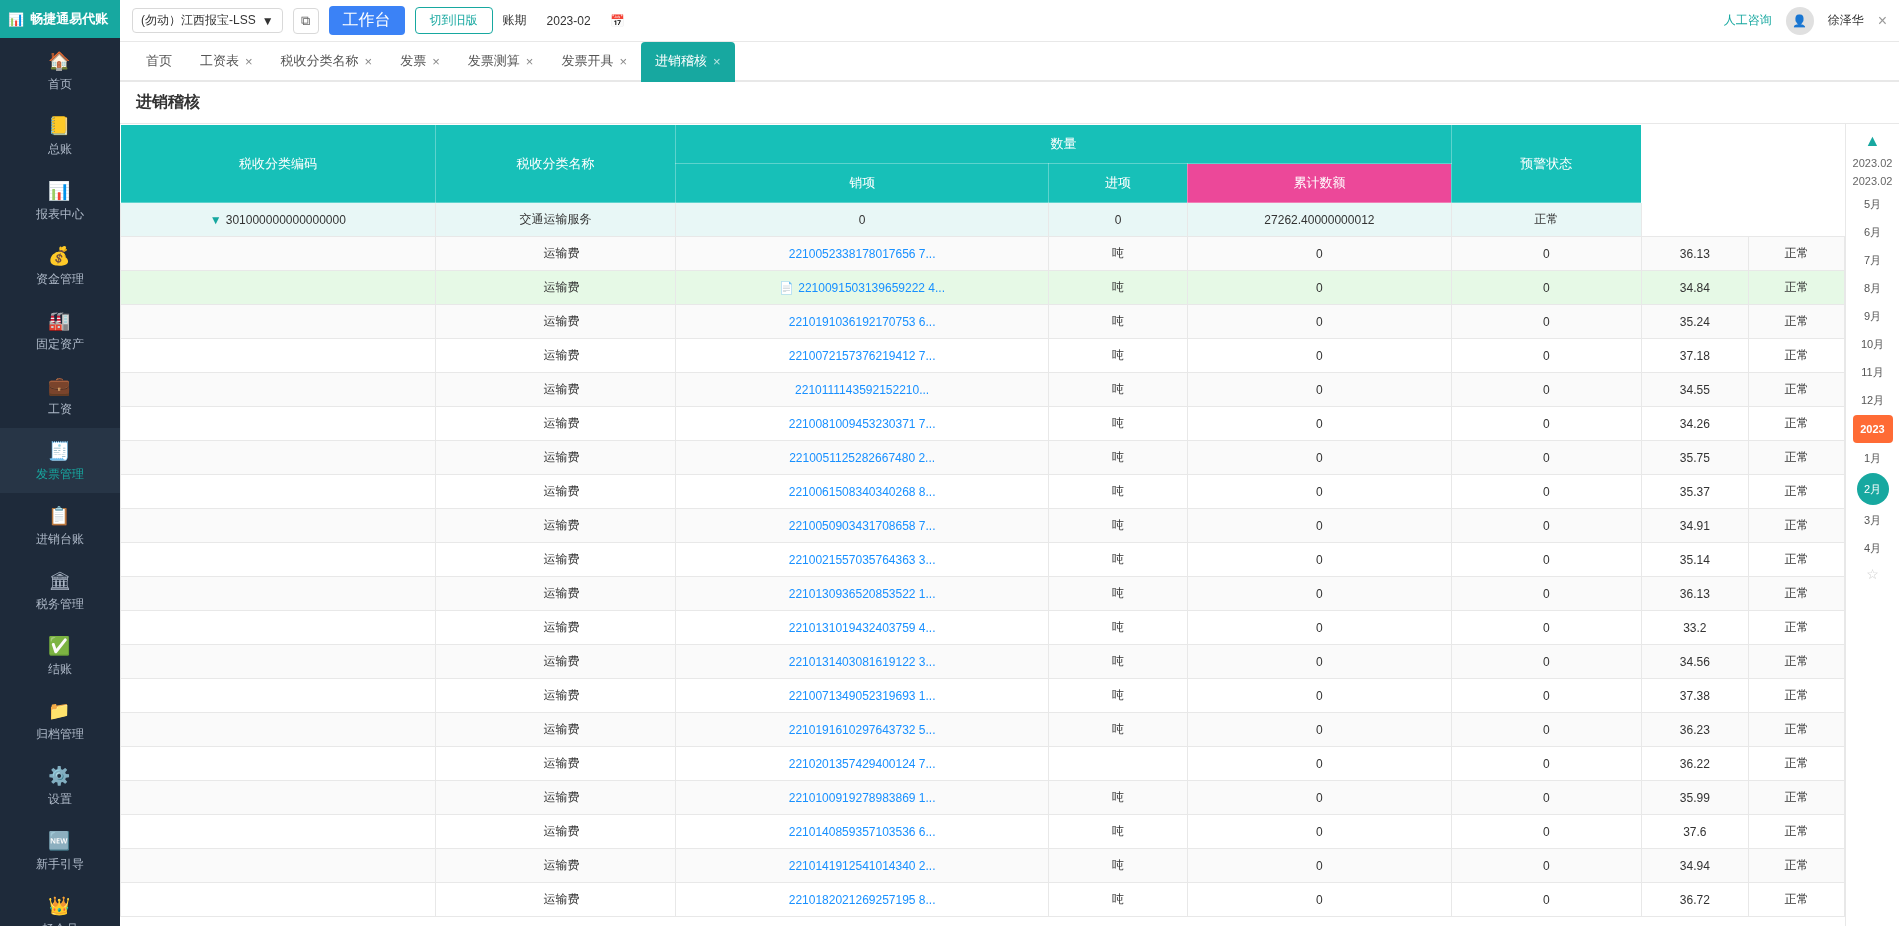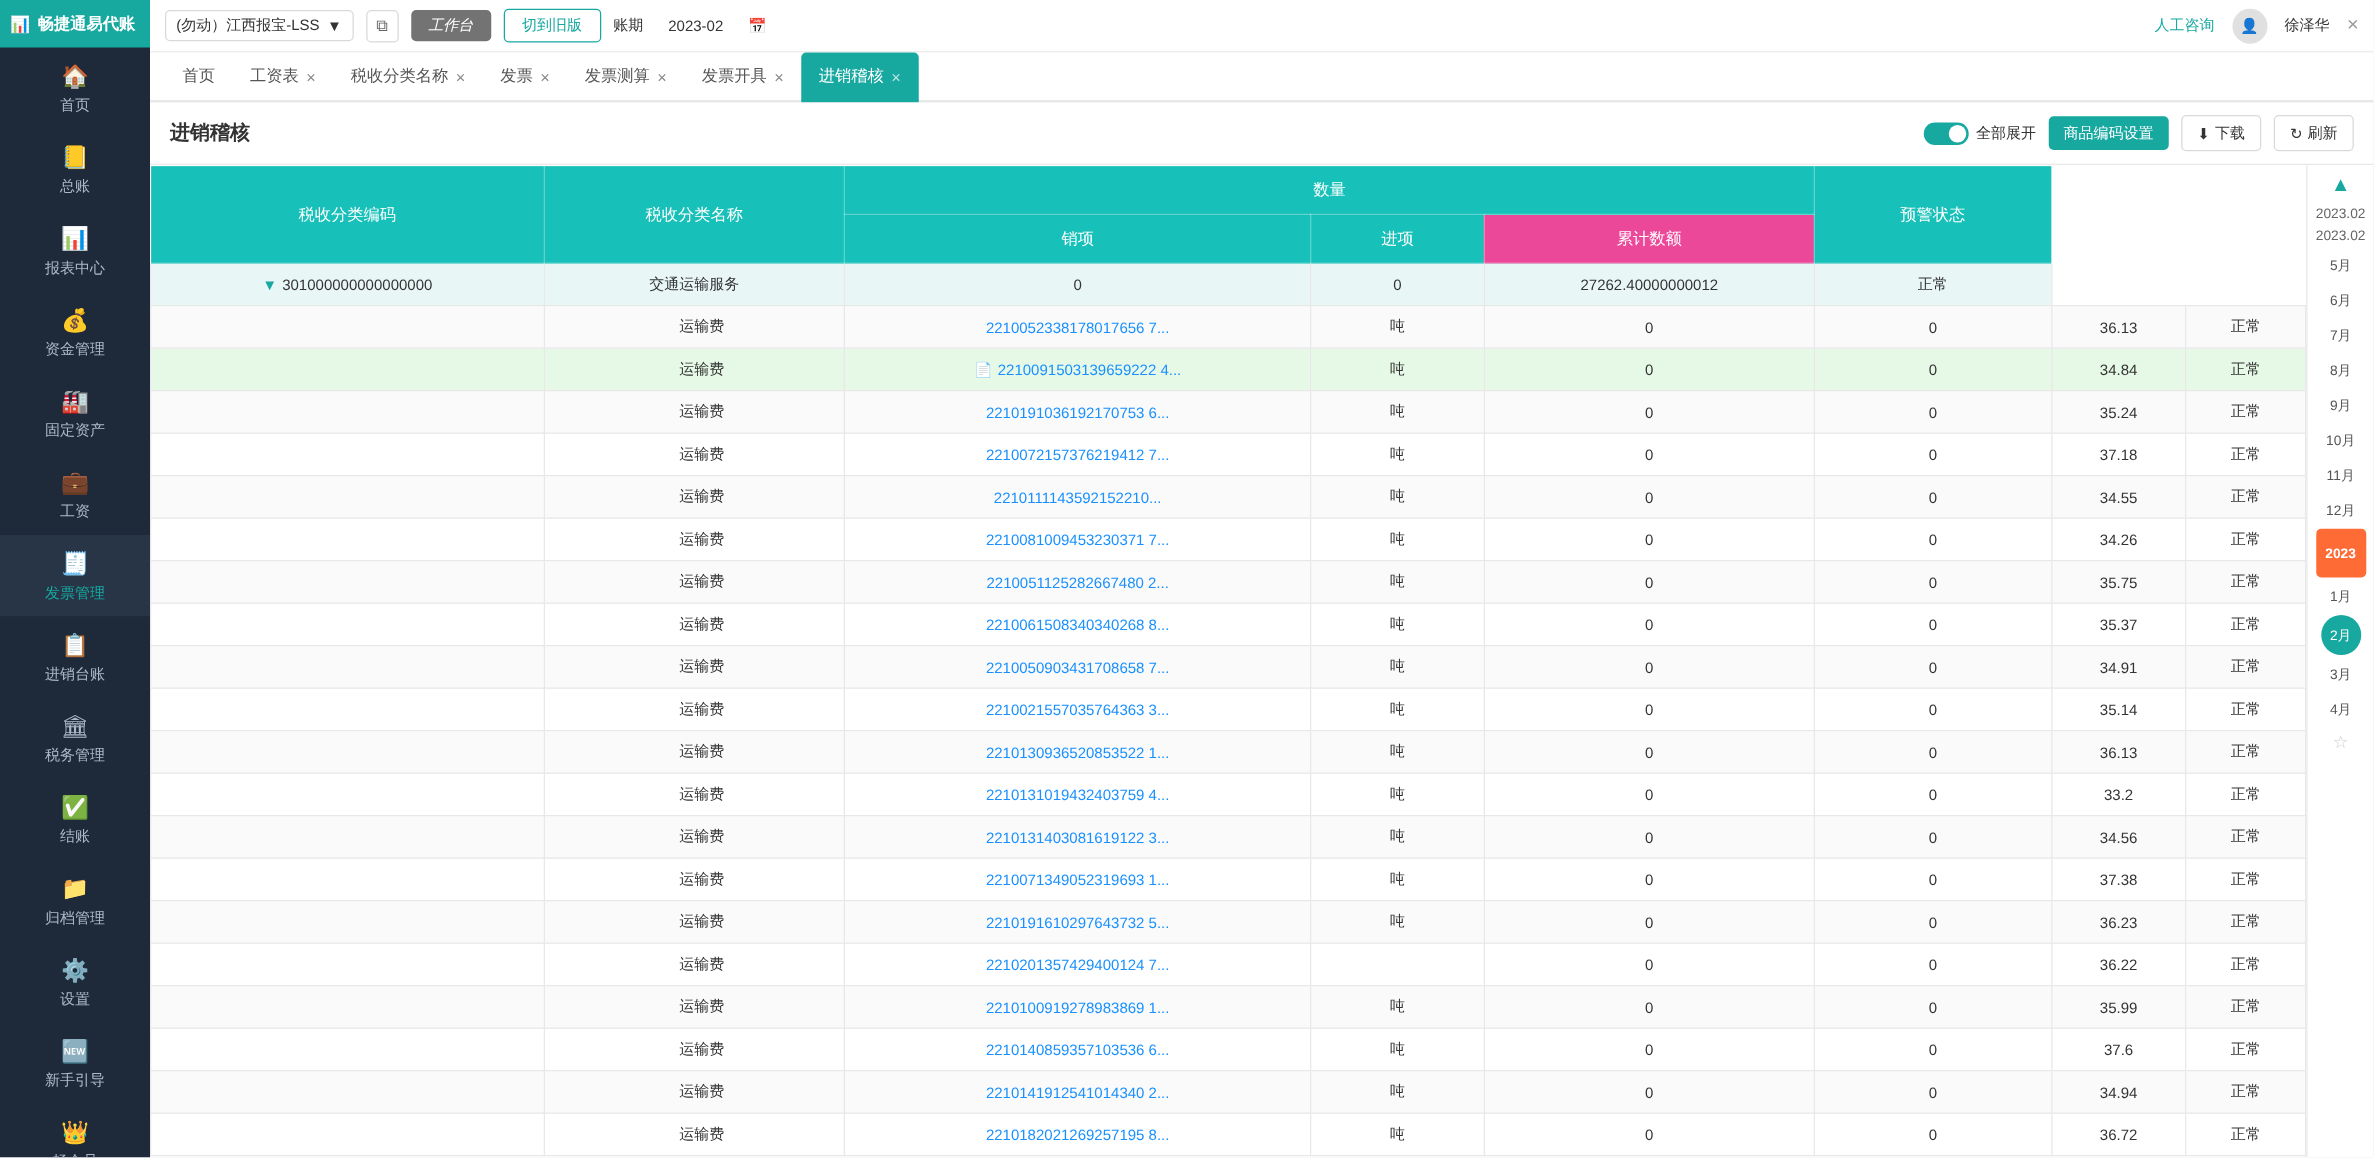--- a/index.html
+++ b/index.html
@@ -12,21 +12,21 @@
     .sidebar-item.active { background: #273546; color: #17a8a0; }
     .sidebar-item .icon { font-size: 18px; }
 
     
     .main { flex: 1; display: flex; flex-direction: column; overflow: hidden; }
 
     
     .topbar { background: white; height: 42px; display: flex; align-items: center; padding: 0 12px; gap: 10px; border-bottom: 1px solid #e8e8e8; flex-shrink: 0; }
     .topbar-company { display: flex; align-items: center; gap: 6px; border: 1px solid #d9d9d9; border-radius: 4px; padding: 3px 8px; font-size: 12px; color: #333; cursor: pointer; }
     .topbar-copy { width: 26px; height: 26px; border: 1px solid #d9d9d9; border-radius: 4px; display: flex; align-items: center; justify-content: center; cursor: pointer; color: #666; }
-    .topbar-workbench { background: #737373; color: white; border: none; padding: 4px 14px; border-radius: 4px; font-size: 12px; cursor: pointer; font-style: italic; }
+    .topbar-workbench { background: #3b82f6; color: white; border: none; padding: 4px 14px; border-radius: 4px; font-size: 16px; cursor: pointer; }
     .topbar-back { border: 1px solid #17a8a0; color: #17a8a0; background: white; padding: 4px 14px; border-radius: 4px; font-size: 12px; cursor: pointer; }
     .topbar-period { display: flex; align-items: center; gap: 20px; font-size: 12px; color: #333; }
     .topbar-right { margin-left: auto; display: flex; align-items: center; gap: 14px; font-size: 12px; color: #333; }
     .topbar-close { color: #999; cursor: pointer; font-size: 16px; }
 
     
     .tabnav { background: white; display: flex; align-items: center; border-bottom: 2px solid #e8e8e8; flex-shrink: 0; padding: 0 12px; height: 40px; }
     .tab-item { padding: 0 14px; height: 40px; display: flex; align-items: center; font-size: 13px; color: #555; cursor: pointer; white-space: nowrap; gap: 4px; border-bottom: 2px solid transparent; margin-bottom: -2px; }
     .tab-item.active { color: white; background: #17a8a0; border-radius: 4px 4px 0 0; border-bottom: 2px solid #17a8a0; }
     .tab-item .close-tab { color: inherit; opacity: 0.7; margin-left: 2px; }
@@ -57,21 +57,21 @@
     .data-table td.text-left { text-align: center; }
     .data-table td.code-col { color: #1890ff; cursor: pointer; }
     .parent-row td { background: #e8f7f6 !important; }
     .parent-row td { font-weight: normal; }
 
     
     .calendar-panel { width: 54px; background: white; border-left: 1px solid #e8e8e8; display: flex; flex-direction: column; align-items: center; padding: 4px 0; overflow-y: auto; flex-shrink: 0; font-size: 11px; }
     .cal-year { font-size: 11px; color: #666; padding: 3px 2px; writing-mode: horizontal-tb; text-align: center; }
     .cal-month { width: 40px; height: 26px; display: flex; align-items: center; justify-content: center; cursor: pointer; border-radius: 4px; color: #555; font-size: 11px; margin: 1px 0; }
     .cal-month.active { background: #17a8a0; color: white; border-radius: 50%; width: 32px; height: 32px; }
-    .cal-month.year-label { background: #ff6b35; color: white; border-radius: 4px; font-weight: bold; height: 39px; width: 40px; font-size: 11px; }
+    .cal-month.year-label { background: #ff6b35; color: white; border-radius: 4px; font-weight: bold; height: 28px; width: 40px; font-size: 11px; }
     .cal-up { color: #17a8a0; cursor: pointer; font-size: 16px; padding: 4px; }
     .cal-star { color: #ccc; font-size: 14px; padding: 4px; }
 
     .main-body { display: flex; flex: 1; overflow: hidden; }
     .content-wrapper { flex: 1; display: flex; flex-direction: column; overflow: hidden; }
   </style>
 </head>
 <body>
 
 <div class="sidebar">
@@ -191,37 +191,20 @@
     <div class="tab-item active">
       <span>进销稽核</span>
       <span class="close-tab">×</span>
     </div>
   </div>
 
   <div class="content">
 
     <div class="page-header">
       <span class="page-title">进销稽核</span>
-      <div class="page-actions">
-        <div class="toggle-container">
-          <div class="toggle">
-            <div class="toggle-dot"></div>
-          </div>
-          <span>全部展开</span>
-        </div>
-        <button class="btn-product">商品编码设置</button>
-        <button class="btn-download">
-          <span>⬇</span>
-          <span>下载</span>
-        </button>
-        <button class="btn-refresh">
-          <span>↻</span>
-          <span>刷新</span>
-        </button>
-      </div>
     </div>
 
     <div class="main-body">
       <div class="content-wrapper">
 
         <div class="table-container">
           <table class="data-table">
             <thead>
               <tr>
                 <th rowspan="2" style="background:#17c0b8;">税收分类编码</th>

